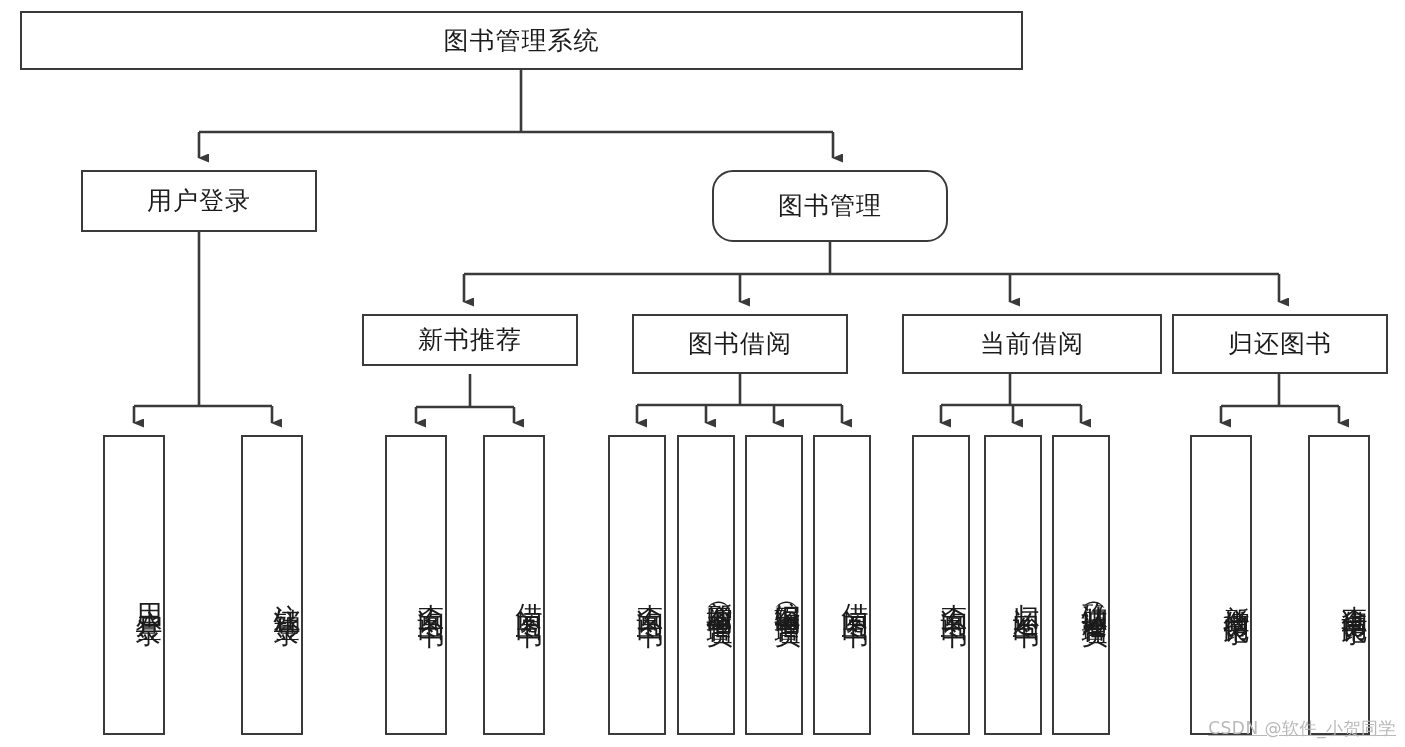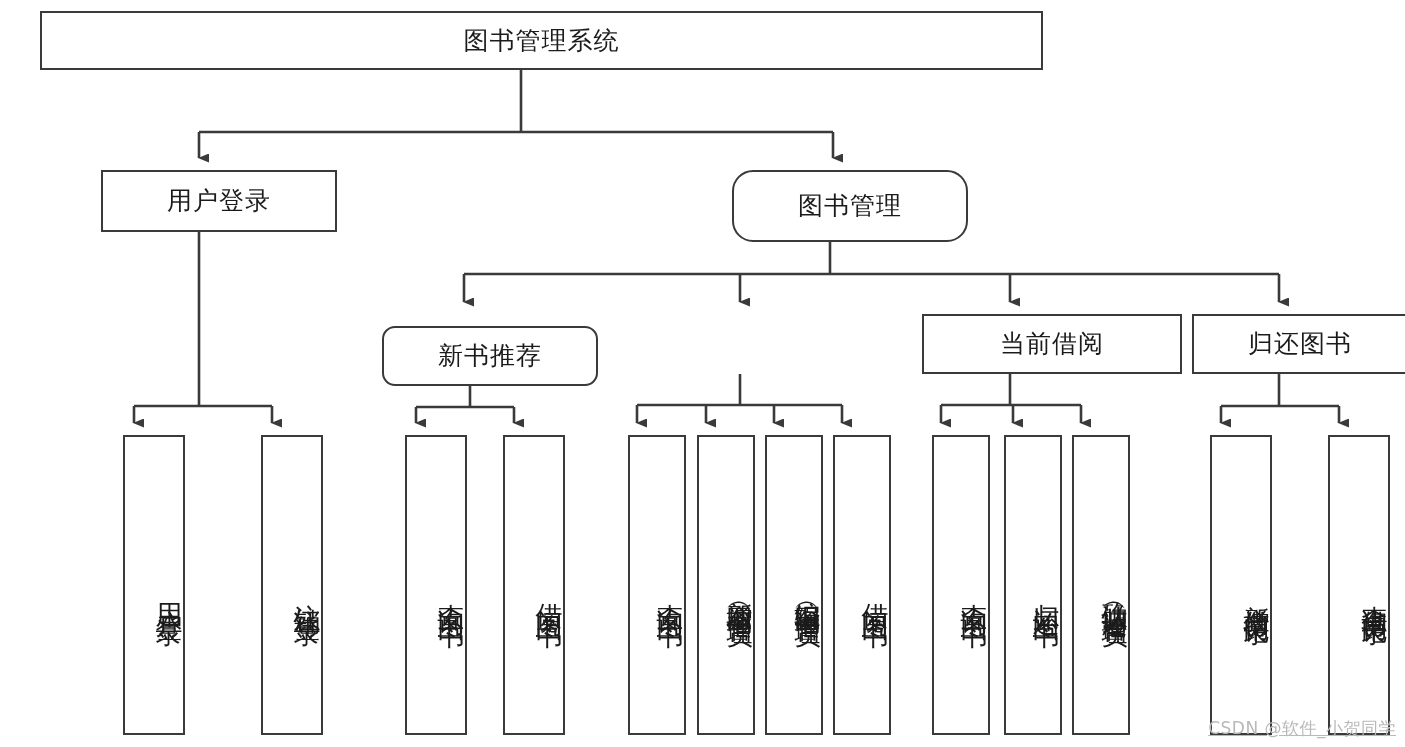--- a/index.html
+++ b/index.html
@@ -16,21 +16,20 @@
   .node{
     position:absolute;
     box-sizing:border-box;
     background:#ffffff;
     border:2.5px solid #3a3a3a;
     display:flex;
     align-items:center;
     justify-content:center;
     color:#1b1b1b;
     z-index:2;
-    margin-left:20px;
   }
   .node .lbl{
     display:block;
     line-height:1.12;
     text-align:center;
     white-space:pre;
   }
 
   
   .node.h .lbl{
@@ -128,22 +127,25 @@
     <span class="lbl">图书管理系统</span>
   </div>
 
   <div class="node h" id="l2-0" style="left: 81px; top: 170px; width: 236px; height: 62px;">
     <span class="lbl">用户登录</span>
   </div>
   <div class="node h" id="l2-1" style="left: 712px; top: 170px; width: 236px; height: 72px; border-radius: 21px;">
     <span class="lbl">图书管理</span>
   </div>
 
-  <div class="node h" id="l3-0" style="left: 362px; top: 326px; width: 216px; height: 60px; border-radius: 13px;">
+  <div class="node h" id="l3-0" style="left: 362px; top: 314px; width: 216px; height: 52px;">
     <span class="lbl">新书推荐</span>
+  </div>
+  <div class="node h" id="l3-1" style="left: 632px; top: 314px; width: 216px; height: 60px;">
+    <span class="lbl">图书借阅</span>
   </div>
   <div class="node h" id="l3-2" style="left: 902px; top: 314px; width: 260px; height: 60px;">
     <span class="lbl">当前借阅</span>
   </div>
   <div class="node h" id="l3-3" style="left: 1172px; top: 314px; width: 216px; height: 60px;">
     <span class="lbl">归还图书</span>
   </div>
 
   <div class="node v" id="lf-0" style="left: 103px; top: 435px; width: 62px; height: 300px;">
     <span class="lbl">用户登录</span>

